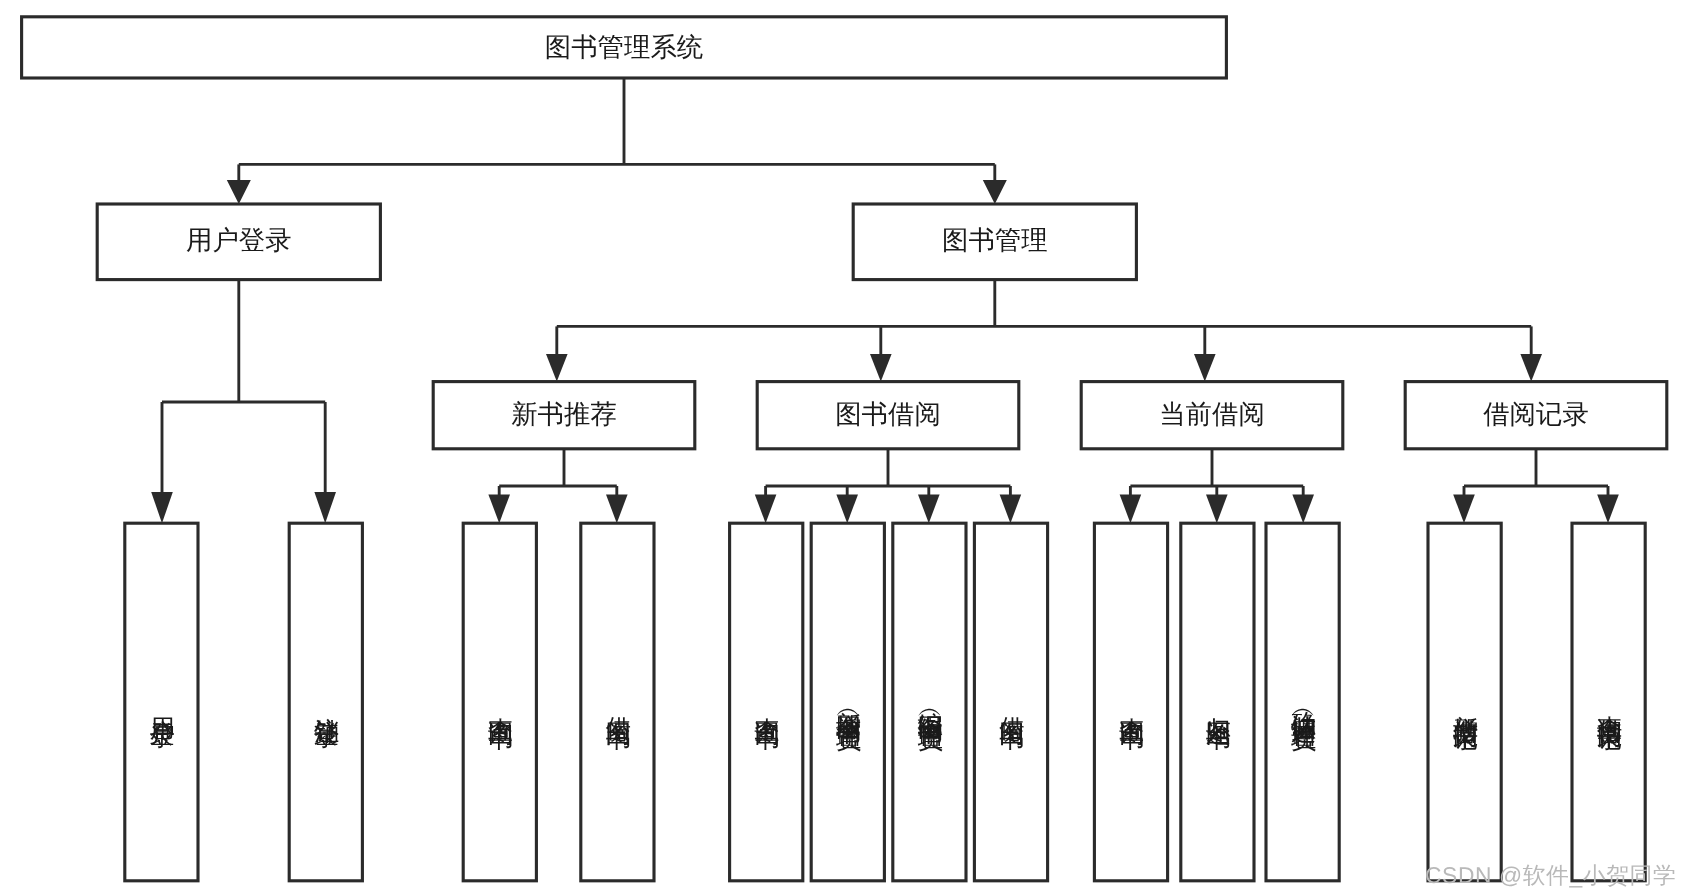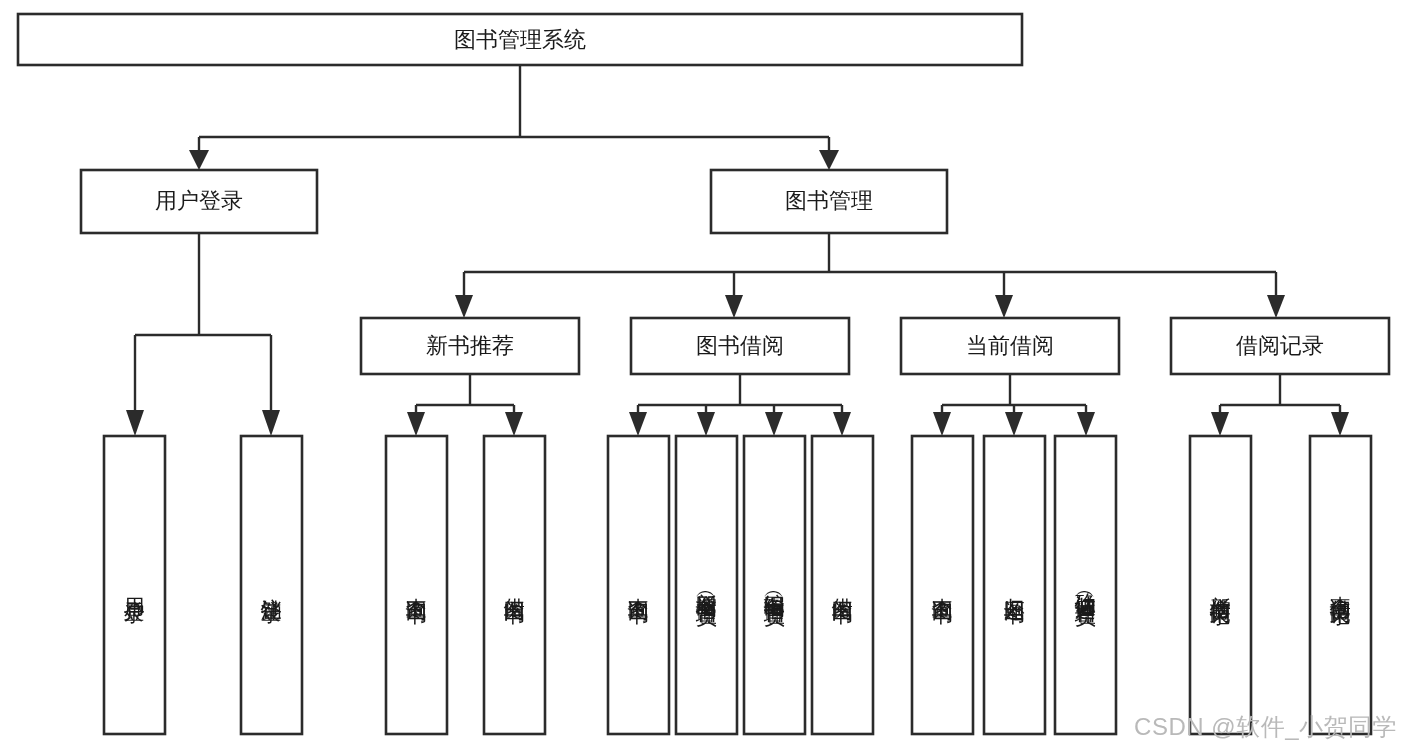--- a/index.html
+++ b/index.html
@@ -62,21 +62,21 @@
     display: flex;
     align-items: center;
     justify-content: center;
     user-select: none;
   }
   .watermark {
     position: absolute;
     right: 8px;
     bottom: 4px;
     font-family: "Liberation Sans", "DejaVu Sans", sans-serif;
-    font-size: 24px;
+    font-size: 19px;
     color: #b9b9b9;
     white-space: nowrap;
     letter-spacing: 0.5px;
   }
 </style>
 </head>
 <body>
 
 <div id="diagram-root">
 

